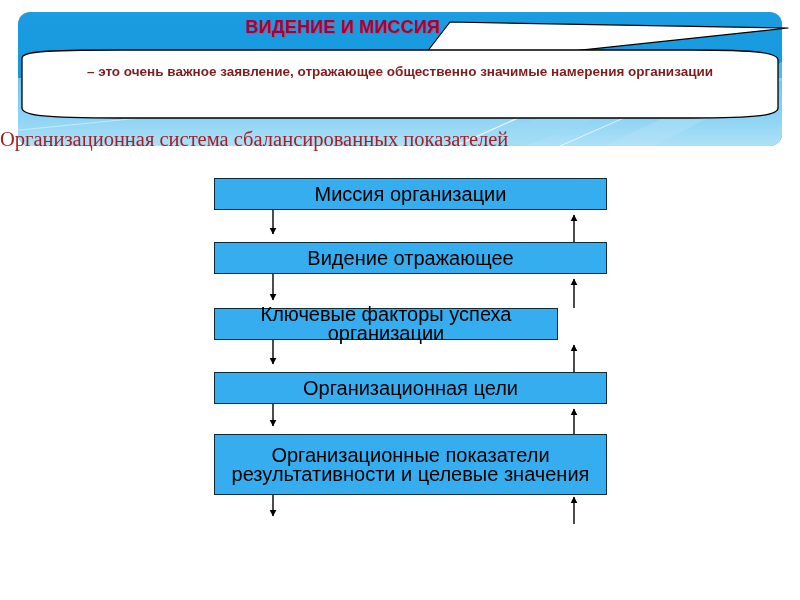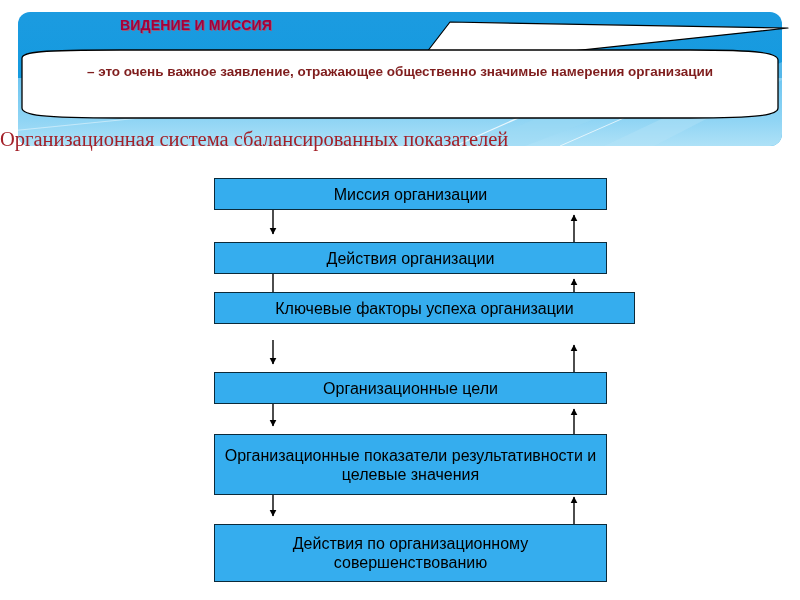--- a/index.html
+++ b/index.html
@@ -27,23 +27,23 @@
     position: absolute;
     left: 0;
     top: 0;
   }
 
   #banner-title {
     position: absolute;
     left: 120px;
     top: 17px;
     width: 320px;
-    text-align: left;
-    font-family: "Liberation Sans", sans-serif;
-    font-size: 14px;
+    text-align: right;
+    font-family: "Liberation Sans", sans-serif;
+    font-size: 18px;
     font-weight: bold;
     color: #A3003C;
     letter-spacing: 0.2px;
     text-shadow: 1px 1px 0 rgba(255,40,40,0.55);
     white-space: nowrap;
   }
 
   #banner-subtitle {
     position: absolute;
     left: 48px;
@@ -81,21 +81,21 @@
   .flow-box {
     position: absolute;
     box-sizing: border-box;
     background: #35ADEE;
     border: 1.5px solid #0B2A3A;
     display: flex;
     align-items: center;
     justify-content: center;
     text-align: center;
     font-family: "Liberation Sans", sans-serif;
-    font-size: 16px;
+    font-size: 20px;
     color: #000000;
     line-height: 19px;
     padding: 0 6px;
   }
   .flow-box span { display: block; width: 100%; }
   #arrows-svg {
     position: absolute;
     left: 0;
     top: 0;
     pointer-events: none;
@@ -181,31 +181,28 @@
       <line x1="574" y1="434" x2="574" y2="409" marker-end="url(#arrowUp)"></line>
       <line x1="574" y1="524" x2="574" y2="497" marker-end="url(#arrowUp)"></line>
     </g>
   </svg>
 
   <div class="flow-box" style="left:214px; top:178px; width:393px; height:32px;">
     <span>Миссия организации</span>
   </div>
 
   <div class="flow-box" style="left:214px; top:242px; width:393px; height:32px;">
-    <span>Действия организации</span>
-  </div>
-
-  <div class="flow-box" style="left:214px; top:292px; width:421px; height:32px;">
+    <span>Видение отражающее</span>
+  </div>
+
+  <div class="flow-box" style="left:214px; top:308px; width:344px; height:32px;">
     <span>Ключевые факторы успеха организации</span>
   </div>
 
   <div class="flow-box" style="left:214px; top:372px; width:393px; height:32px;">
-    <span>Организационные цели</span>
+    <span>Организационная цели</span>
   </div>
 
   <div class="flow-box" style="left:214px; top:434px; width:393px; height:61px;">
     <span>Организационные показатели результативности и целевые значения</span>
   </div>
 
-  <div class="flow-box" style="left:214px; top:524px; width:393px; height:58px;">
-    <span>Действия по организационному совершенствованию</span>
-  </div>
 </div>
 
 </body></html>

